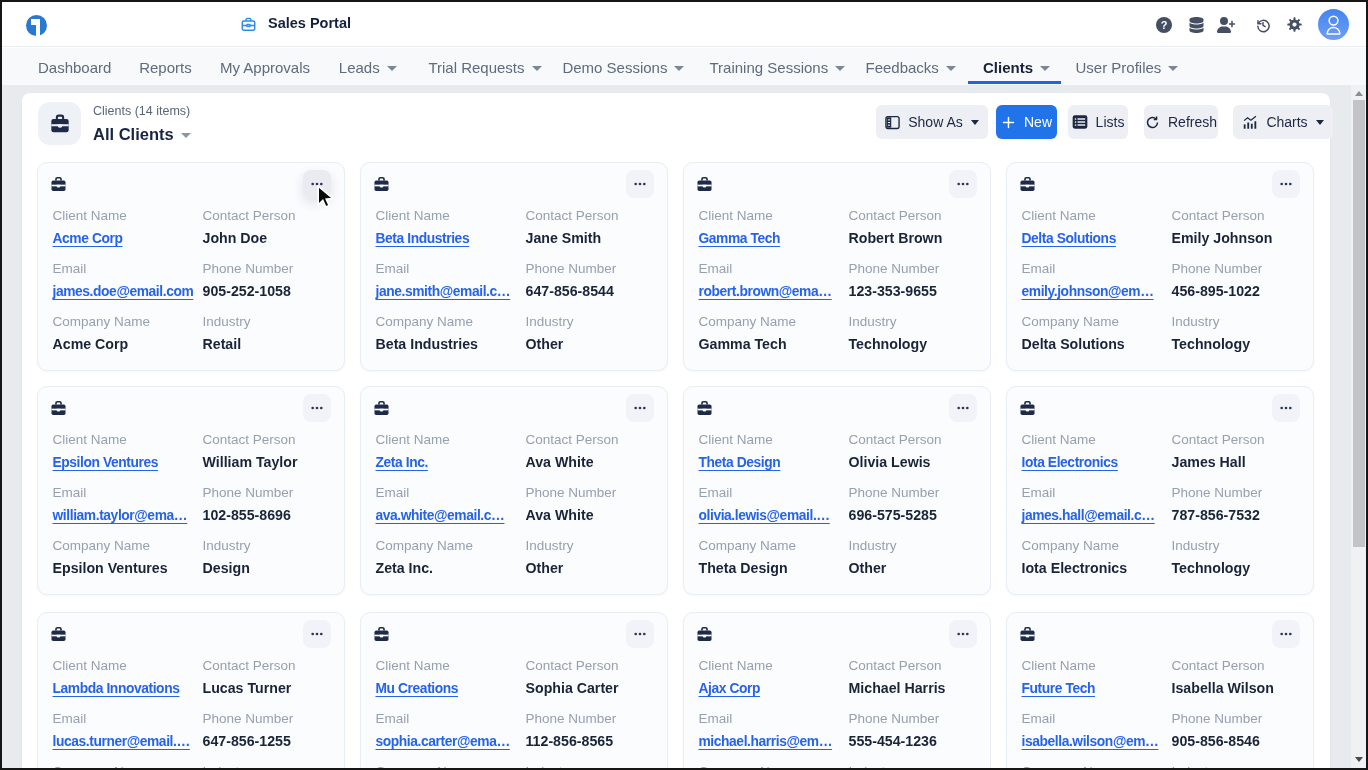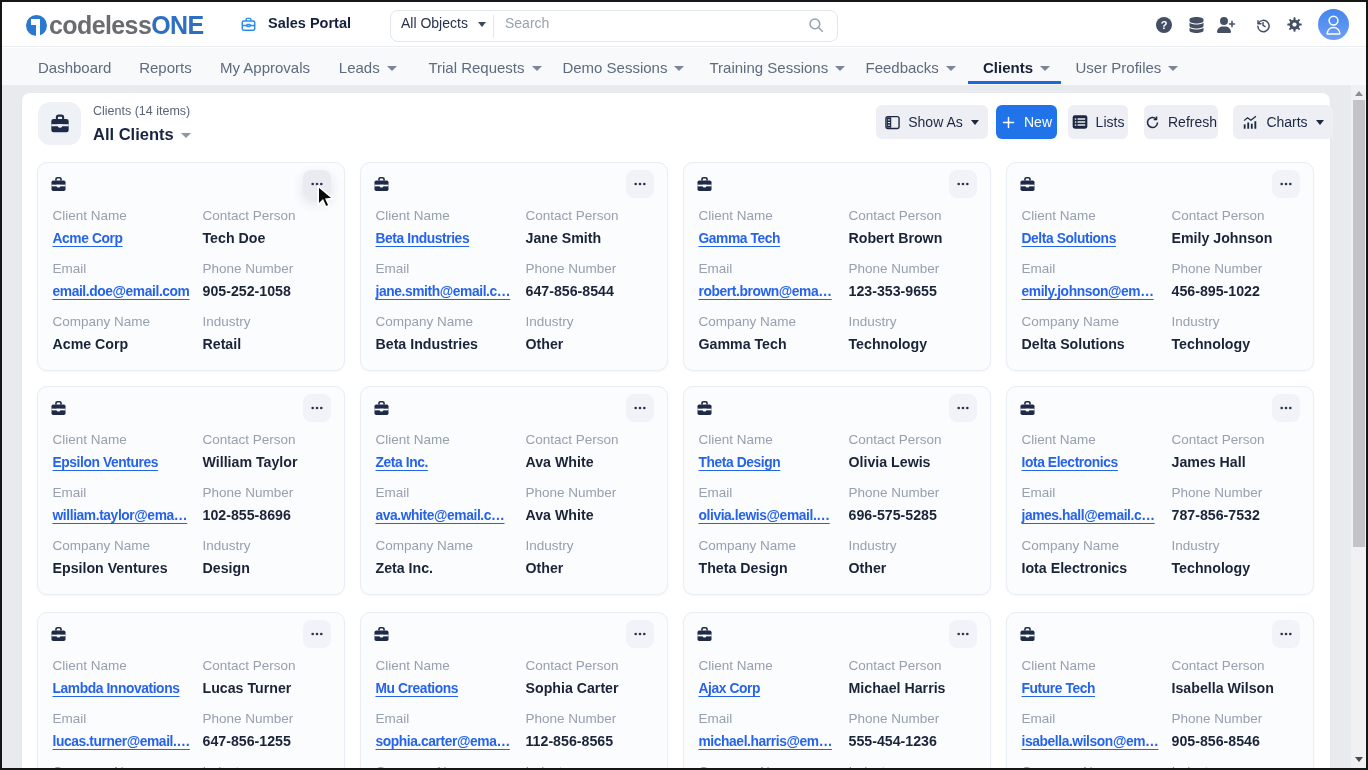--- a/index.html
+++ b/index.html
@@ -54,38 +54,27 @@
 .lb{position:absolute;font-size:13.5px;letter-spacing:0;color:#97a0af;white-space:nowrap}
 .vl{position:absolute;font-size:14.2px;font-weight:700;color:#1a2438;white-space:nowrap}
 .vl a{color:#2563eb;font-size:13.8px;letter-spacing:-0.4px;text-decoration:underline;text-underline-offset:2.5px;text-decoration-thickness:1.3px}
 #cursor{position:absolute;left:317px;top:185px;z-index:60}
 </style></head><body>
 <div id="header">
   <div id="logo">
       <div class="onetop"></div>
       <div class="one"></div>
     </div>
-  <div id="logotext">codeless<b>ONE</b></div>
   <div id="spbrief"><svg width="17" height="17" viewBox="0 0 24 24" fill="none" stroke="#2b8ce8" stroke-width="2">
         <rect x="3.2" y="7" width="17.6" height="13" rx="2"></rect>
         <path d="M8.6 7V5.1c0-1 .8-1.8 1.8-1.8h3.2c1 0 1.8.8 1.8 1.8V7"></path>
         <path d="M3.2 13.4h6.6M14.2 13.4h6.6"></path>
         <rect x="9.8" y="12" width="4.4" height="2.8" rx="0.7"></rect>
       </svg></div>
   <div id="sptext">Sales Portal</div>
-  <div id="search">
-    <span class="allobj">All Objects</span>
-      <span class="scaret"></span>
-      <span class="sdiv"></span>
-      <span class="ph">Search</span>
-    <svg width="18" height="18" viewBox="0 0 24 24" fill="none" stroke="#97a0ae" stroke-width="2">
-        <circle cx="10.5" cy="10.5" r="6.5"></circle>
-        <path d="M15.3 15.3L21 21"></path>
-      </svg>
-  </div>
   <svg class="hicon" style="left:1154px;top:15px" width="16" height="16" viewBox="0 0 16 16">
       <circle cx="8" cy="8" r="8" fill="#454f63"></circle>
       <text x="8" y="11.8" text-anchor="middle" font-size="11" font-weight="bold" fill="#fff" font-family="Liberation Sans">?</text>
     </svg>
   <svg class="hicon" style="left:1187px;top:15px" width="15" height="16" viewBox="0 0 448 512">
       <path fill="#454f63" d="M448 80v48c0 44.2-100.3 80-224 80S0 172.2 0 128V80C0 35.8 100.3 0 224 0S448 35.8 448 80zM393.2 214.7c20.8-7.4 39.9-16.9 54.8-28.6V288c0 44.2-100.3 80-224 80S0 332.2 0 288V186.1c14.9 11.8 34 21.2 54.8 28.6C99.7 230.7 159.5 240 224 240s124.3-9.3 169.2-25.3zM0 346.1c14.9 11.8 34 21.2 54.8 28.6C99.7 390.7 159.5 400 224 400s124.3-9.3 169.2-25.3c20.8-7.4 39.9-16.9 54.8-28.6V432c0 44.2-100.3 80-224 80S0 476.2 0 432V346.1z"></path>
     </svg>
   <svg class="hicon" style="left:1215px;top:15px" width="20" height="16" viewBox="0 0 640 512">
       <path fill="#454f63" d="M224 256A128 128 0 1 0 224 0a128 128 0 1 0 0 256zm-45.7 48C79.8 304 0 383.8 0 482.3C0 498.7 13.3 512 29.7 512H418.3c16.4 0 29.7-13.3 29.7-29.7C448 383.8 368.2 304 269.7 304H178.3zM504 312V248H560c13.3 0 24-10.7 24-24s-10.7-24-24-24H504V136c0-13.3-10.7-24-24-24s-24 10.7-24 24v64H400c-13.3 0-24 10.7-24 24s10.7 24 24 24h56v64c0 13.3 10.7 24 24 24s24-10.7 24-24z" transform="translate(0,0)"></path>
     </svg>
@@ -185,23 +174,23 @@
 <div class="dots hov">
       <svg width="12" height="4" viewBox="0 0 12 4">
         <circle cx="1.7" cy="2" r="1.35" fill="#2b3853"></circle>
         <circle cx="6" cy="2" r="1.35" fill="#2b3853"></circle>
         <circle cx="10.3" cy="2" r="1.35" fill="#2b3853"></circle>
       </svg>
     </div>
 <div class="lb" style="left:14.5px;top:44.5px">Client Name</div>
 <div class="vl" style="left:14.5px;top:67px"><a>Acme Corp</a></div>
 <div class="lb" style="left:164.5px;top:44.5px">Contact Person</div>
-<div class="vl" style="left:164.5px;top:67px">Tech Doe</div>
-<div class="lb" style="left:14.5px;top:97.5px">Email</div>
-<div class="vl" style="left:14.5px;top:120px"><a>email.doe@email.com</a></div>
+<div class="vl" style="left:164.5px;top:67px">John Doe</div>
+<div class="lb" style="left:14.5px;top:97.5px">Email</div>
+<div class="vl" style="left:14.5px;top:120px"><a>james.doe@email.com</a></div>
 <div class="lb" style="left:164.5px;top:97.5px">Phone Number</div>
 <div class="vl" style="left:164.5px;top:120px">905-252-1058</div>
 <div class="lb" style="left:14.5px;top:150.5px">Company Name</div>
 <div class="vl" style="left:14.5px;top:173px">Acme Corp</div>
 <div class="lb" style="left:164.5px;top:150.5px">Industry</div>
 <div class="vl" style="left:164.5px;top:173px">Retail</div>
 </div>
 <div class="card" style="left:360px;top:162px">
 <div class="cbrief"><svg width="21" height="21" viewBox="0 0 24 24">
         <path fill="none" stroke="#1e2a47" stroke-width="1.9" d="M9.1 7.5V5.9c0-.9.75-1.65 1.65-1.65h2.5c.9 0 1.65.75 1.65 1.65v1.6"></path>

